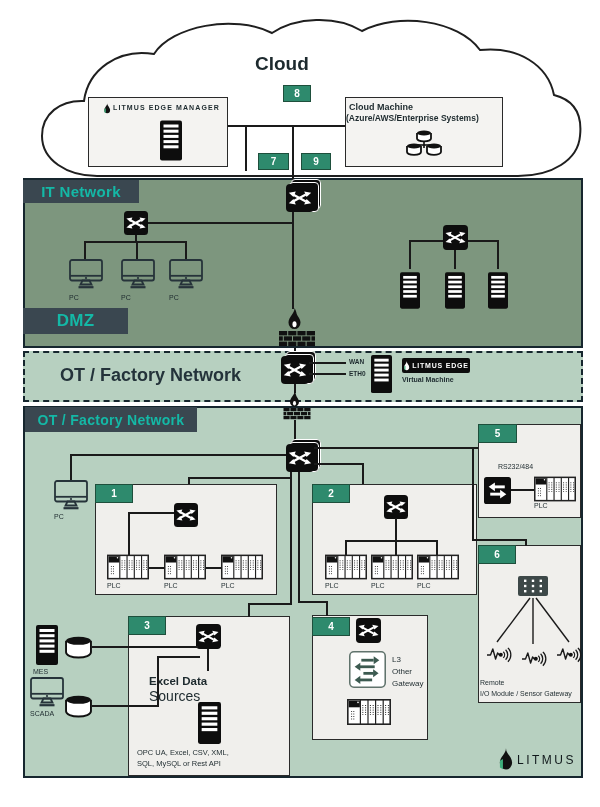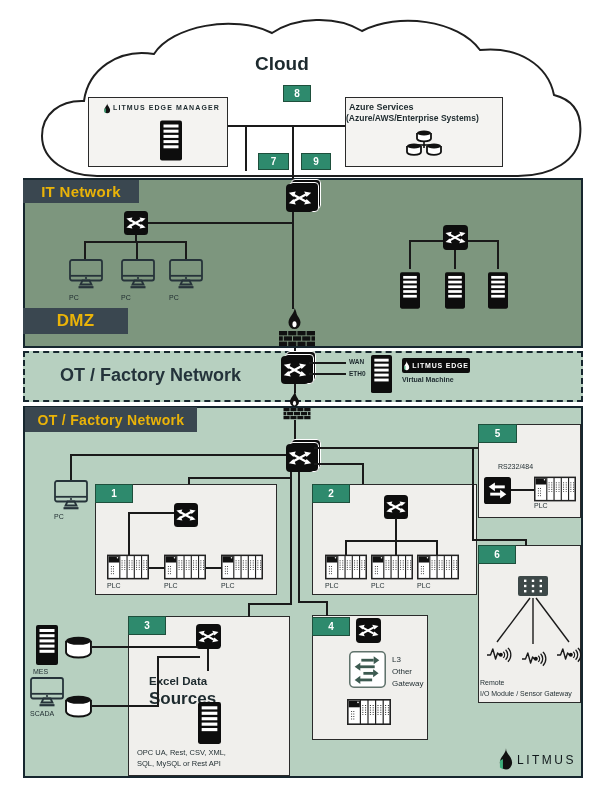--- a/index.html
+++ b/index.html
@@ -3,21 +3,21 @@
 <meta charset="utf-8">
 <style>
   html,body{margin:0;padding:0;background:#fff;}
   #canvas{position:relative;width:600px;height:807px;background:#fff;overflow:hidden;
           font-family:"Liberation Sans",sans-serif;color:#1d2a2e;}
   .abs{position:absolute;}
   .band{position:absolute;box-sizing:border-box;}
   .band-dark{background:#7d967e;border:2px solid #16262e;}
   .band-light{background:#b7d0c0;border:2px solid #16262e;}
   .band-dashed{background:#b7d0c0;border:2px dashed #16262e;}
-  .slate{position:absolute;background:#3a4750;color:#eab308;display:flex;align-items:center;
+  .slate{position:absolute;background:#3a4750;color:#14b8a6;display:flex;align-items:center;
          justify-content:center;font-weight:600;letter-spacing:.3px;}
   .gbadge{position:absolute;background:#2e8a6d;border:1px solid #1e4f3c;color:#fff;
           display:flex;align-items:center;justify-content:center;font-size:10px;font-weight:700;}
   .box{position:absolute;background:#f0efec;border:1.6px solid #2a2a2a;box-sizing:border-box;}
   .ln{position:absolute;background:#1a1a1a;}
   .t{position:absolute;color:#1d2a2e;line-height:1.25;}
   .tc{text-align:left;}
   .sw{position:absolute;}
   .stack-l{position:absolute;background:#0d0d0d;border:1.5px solid #ffffff;border-radius:4px;}
   .lebadge{position:absolute;background:#0d0d0d;color:#fff;display:flex;align-items:center;
@@ -194,21 +194,21 @@
   <div class="box" style="left:88px;top:97px;width:140px;height:70px;background:#f4f3f1;"></div>
   <svg class="abs" style="left:103px;top:103px;" width="8" height="11">
       <use href="#i-drop"></use>
     </svg>
   <div class="t" style="left:113px;top:104px;width:112px;font-size:7px;font-weight:700;letter-spacing:1.1px;">LITMUS EDGE MANAGER</div>
   <svg class="abs" style="left:160px;top:120px;" width="22" height="41">
       <use href="#i-server"></use>
     </svg>
 
   <div class="box" style="left:345px;top:97px;width:158px;height:70px;background:#f4f3f1;"></div>
-  <div class="t tc" style="left:349px;top:102px;width:150px;font-size:9px;font-weight:600;">Azure Services</div>
+  <div class="t tc" style="left:349px;top:102px;width:150px;font-size:9px;font-weight:600;">Cloud Machine</div>
   <div class="t tc" style="left:346px;top:113px;width:156px;font-size:8.5px;font-weight:600;">(Azure/AWS/Enterprise Systems)</div>
   <svg class="abs" style="left:404px;top:129px;" width="40" height="30">
       <use href="#i-dbcluster"></use>
     </svg>
 
   <div class="gbadge" style="left:283px;top:85px;width:26px;height:15px;">8</div>
   <div class="gbadge" style="left:258px;top:153px;width:29px;height:15px;">7</div>
   <div class="gbadge" style="left:301px;top:153px;width:28px;height:15px;">9</div>
 
   <div class="slate" style="left:23px;top:180px;width:116px;height:23px;font-size:15px;">
@@ -423,25 +423,25 @@
     </svg>
   <div class="t tc" style="left:480px;top:679px;width:99px;font-size:7px;">Remote</div>
   <div class="t tc" style="left:480px;top:690px;width:99px;font-size:7px;">I/O Module / Sensor Gateway</div>
 
   <div class="gbadge" style="left:128px;top:616px;width:36px;height:17px;">3</div>
   <svg class="sw" style="left:196px;top:624px;" width="25" height="25">
       <use href="#i-switch"></use>
     </svg>
   <div class="ln" style="left:207px;top:649px;width:2px;height:22px;"></div>
   <div class="t tc" style="left:149px;top:674px;width:120px;font-size:11.5px;font-weight:700;">Excel Data</div>
-  <div class="t tc" style="left:149px;top:688px;width:120px;font-size:17px;font-weight:700;">Sources</div>
+  <div class="t tc" style="left:149px;top:688px;width:120px;font-size:14px;font-weight:400;">Sources</div>
   <svg class="sw" style="left:198px;top:702px;" width="23" height="42">
       <use href="#i-server"></use>
     </svg>
-  <div class="t tc" style="left:137px;top:748px;width:145px;font-size:7.5px;">OPC UA, Rest, CSV, XML,</div>
+  <div class="t tc" style="left:137px;top:748px;width:145px;font-size:7.5px;">OPC UA, Excel, CSV, XML,</div>
   <div class="t tc" style="left:137px;top:759px;width:145px;font-size:7.5px;">SQL, MySQL or Rest API</div>
 
   <div class="gbadge" style="left:312px;top:617px;width:36px;height:17px;">4</div>
   <svg class="sw" style="left:356px;top:618px;" width="25" height="25">
       <use href="#i-switch"></use>
     </svg>
   <svg class="sw" style="left:349px;top:651px;" width="37" height="37">
       <use href="#i-l3"></use>
     </svg>
   <div class="t tc" style="left:392px;top:655px;width:32px;font-size:8px;">L3</div>

